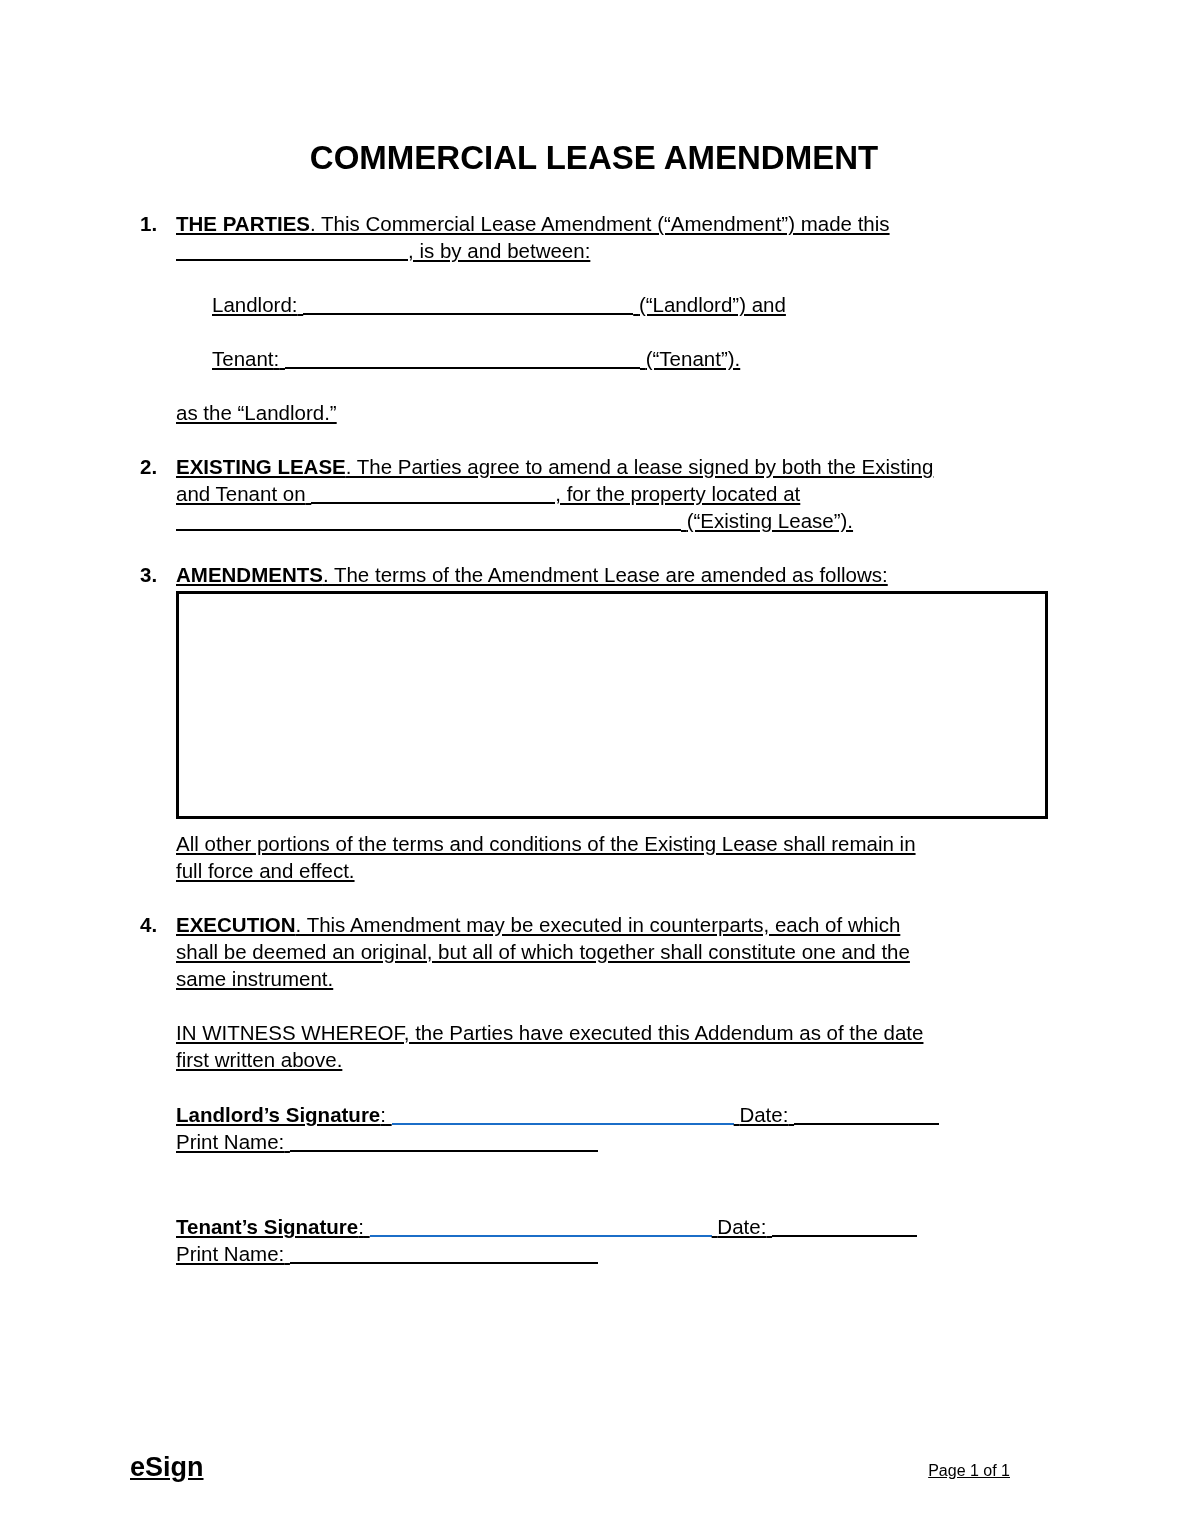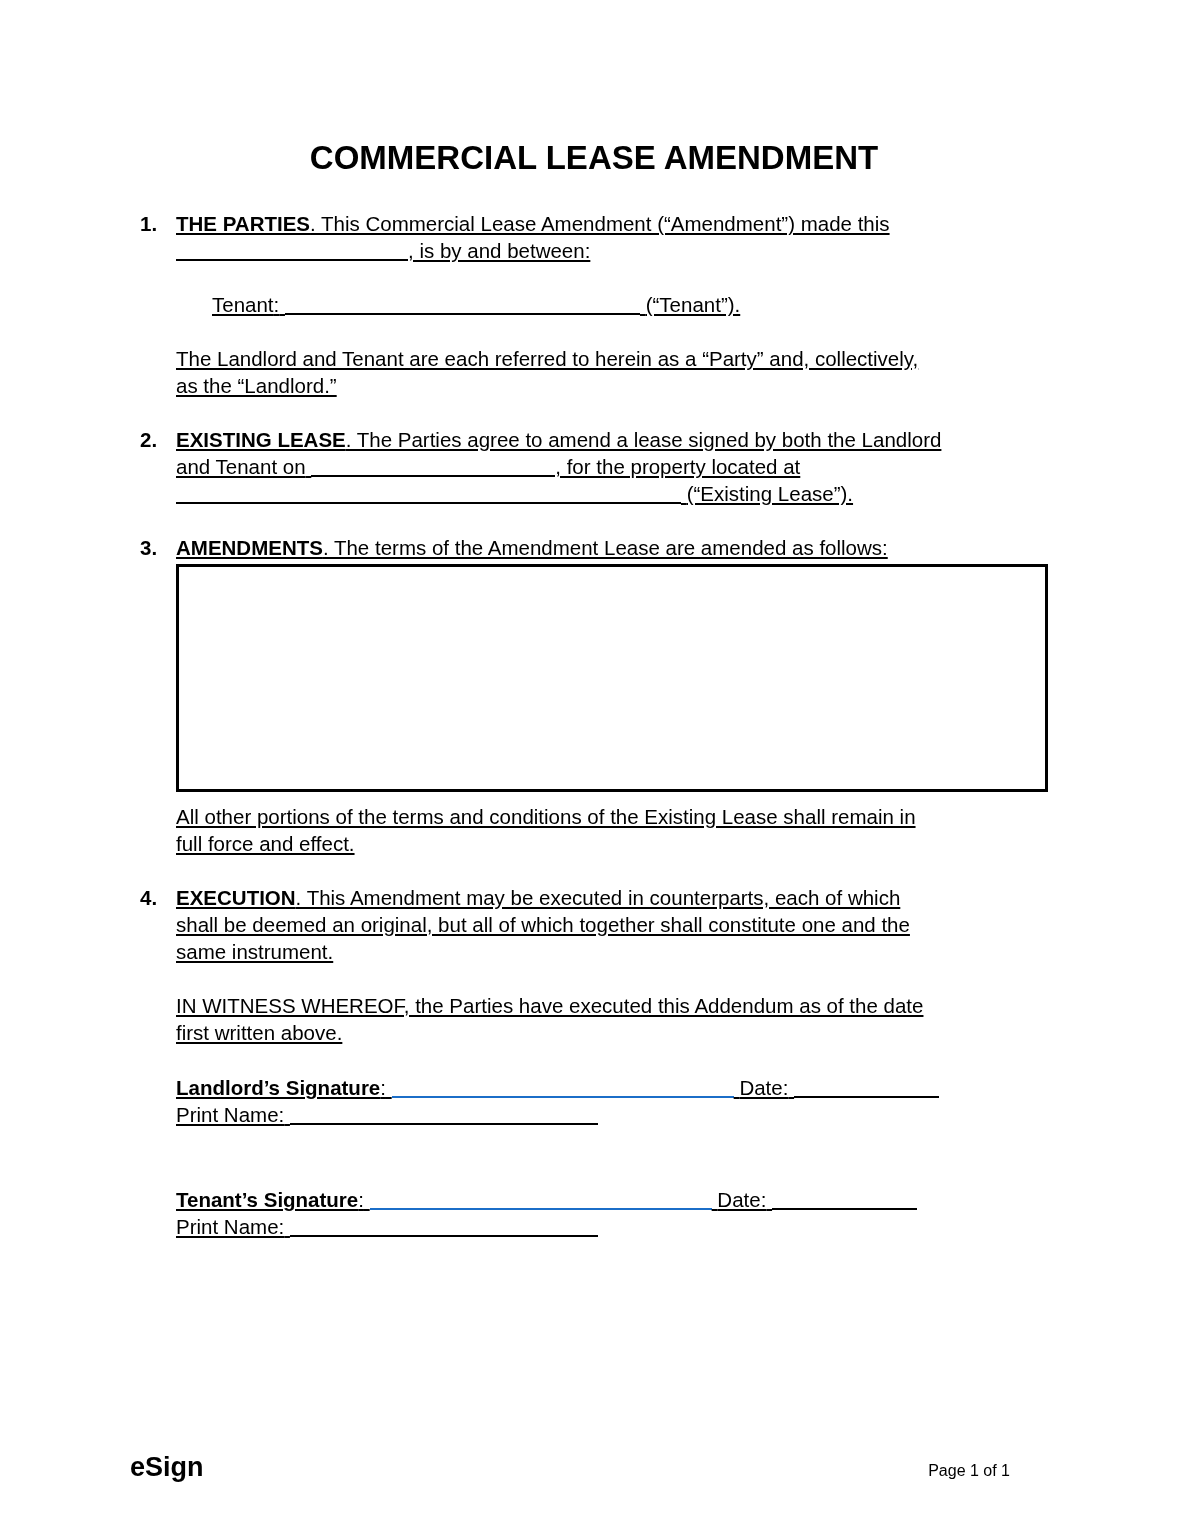--- a/index.html
+++ b/index.html
@@ -49,51 +49,52 @@
   .sig-landlord { margin-top: 28px; }
   .sig-tenant { margin-top: 58px; }
   .footer {
     position: absolute;
     top: 1452px;
     left: 130px;
     right: 139px;
     display: flex;
     justify-content: space-between;
     align-items: baseline;
+    text-decoration: underline;
   }
   .brand { font-weight: bold; font-size: 27px; line-height: 30px; }
   .page-info { font-size: 16px; margin-right: 38px; }
 </style>
 </head>
 <body>
 
 <div class="page">
 
   <h1 class="doc-title">COMMERCIAL LEASE AMENDMENT</h1>
 
   <div class="sec">
     <div class="num">1.</div>
     <div class="bod">
       <div class="ln"><span class="b">THE PARTIES</span><span>. This Commercial Lease Amendment (“Amendment”) made this</span></div>
       <div class="ln mb"><span class="blank" style="width:232px"></span><span>, is by and between:</span></div>
 
+      <div class="ln sub mb"><span class="u">Landlord</span><span>:</span> <span class="blank" style="width:330px"></span> <span>(“Landlord”) and</span></div>
 
       <div class="ln sub mb"><span class="u">Tenant</span><span>:</span> <span class="blank" style="width:355px"></span> <span>(“Tenant”).</span></div>
 
       <div class="mb">
-        <div class="ln">The Landlord and Tenant are each referred to herein as a “Party” and, collectively,</div>
         <div class="ln">as the “Landlord.”</div>
       </div>
     </div>
   </div>
 
   <div class="sec">
     <div class="num">2.</div>
     <div class="bod mb">
-      <div class="ln"><span class="b">EXISTING LEASE</span><span>. The Parties agree to amend a lease signed by both the Landlord</span></div>
+      <div class="ln"><span class="b">EXISTING LEASE</span><span>. The Parties agree to amend a lease signed by both the Existing</span></div>
       <div class="ln"><span>and Tenant on</span> <span class="blank" style="width:244px"></span><span>, for the property located at</span></div>
       <div class="ln"><span class="blank" style="width:505px"></span> <span>(“Existing Lease”).</span></div>
     </div>
   </div>
 
   <div class="sec">
     <div class="num">3.</div>
     <div class="bod">
       <div class="ln"><span class="b">AMENDMENTS</span><span>. The terms of the Amendment Lease are amended as follows:</span></div>
       <div class="amend-box"></div>

